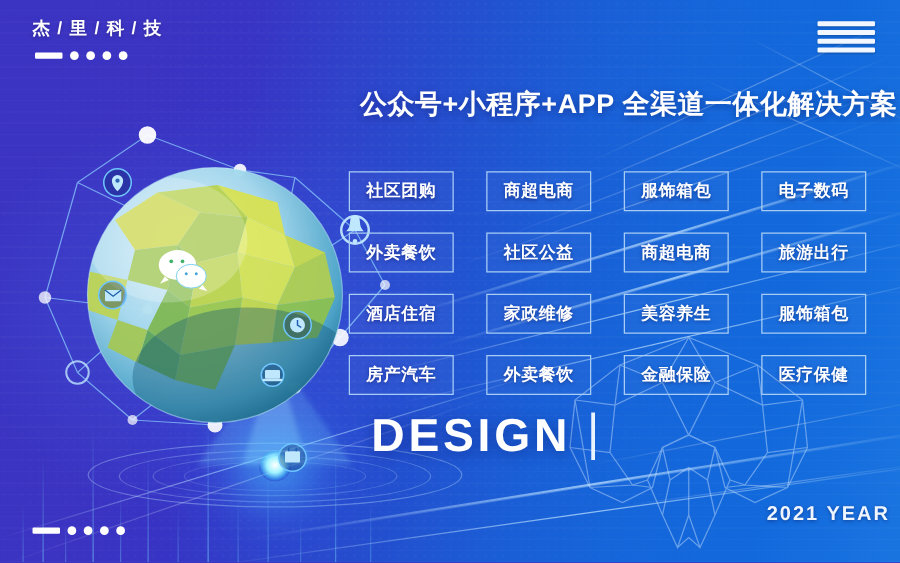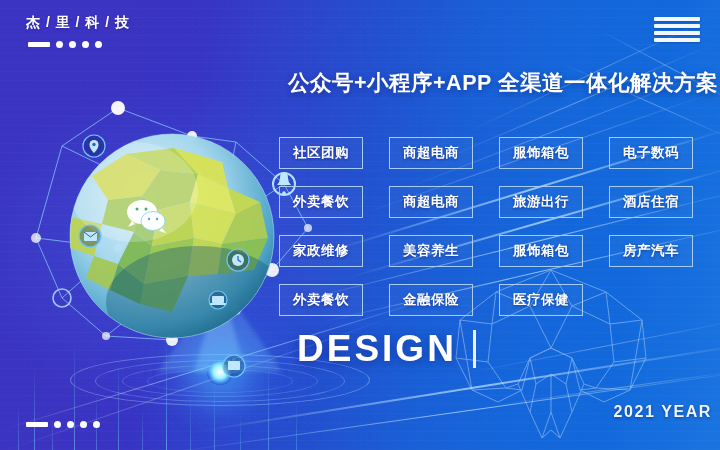--- a/index.html
+++ b/index.html
@@ -379,20 +379,21 @@
   <div class="headline">
     <div class="title">公众号+小程序+APP  全渠道一体化解决方案</div>
   </div>
 
   <div class="tags">
     <div class="tag">社区团购</div>
     <div class="tag">商超电商</div>
     <div class="tag">服饰箱包</div>
     <div class="tag">电子数码</div>
     <div class="tag">外卖餐饮</div>
+    <div class="tag">社区公益</div>
     <div class="tag">商超电商</div>
     <div class="tag">旅游出行</div>
     <div class="tag">酒店住宿</div>
     <div class="tag">家政维修</div>
     <div class="tag">美容养生</div>
     <div class="tag">服饰箱包</div>
     <div class="tag">房产汽车</div>
     <div class="tag">外卖餐饮</div>
     <div class="tag">金融保险</div>
     <div class="tag">医疗保健</div>

